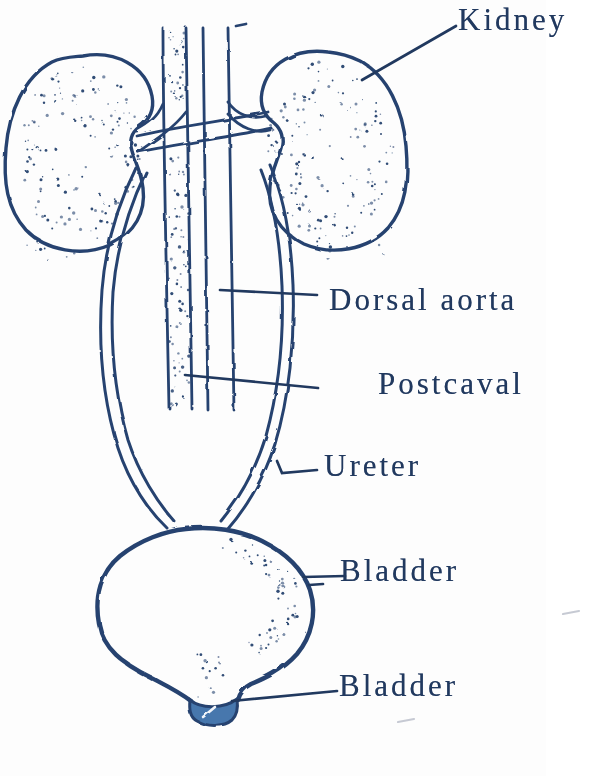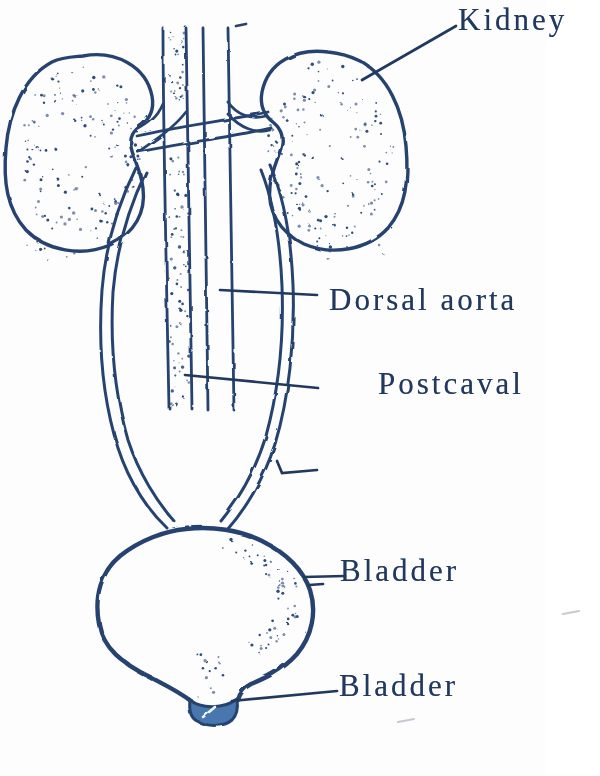--- a/index.html
+++ b/index.html
@@ -601,15 +601,16 @@
 
     <g>
       <path class="smudge" d="M398,722 L414,719"></path>
       <path class="smudge" d="M563,614 L579,611"></path>
     </g>
   </svg>
 
   <div class="label lbl-kidney">Kidney</div>
   <div class="label lbl-dorsal-aorta">Dorsal aorta</div>
   <div class="label lbl-postcaval">Postcaval</div>
+  <div class="label lbl-ureter">Ureter</div>
   <div class="label lbl-bladder">Bladder</div>
   <div class="label lbl-urethra">Bladder</div>
 </div>
 
 </body></html>

